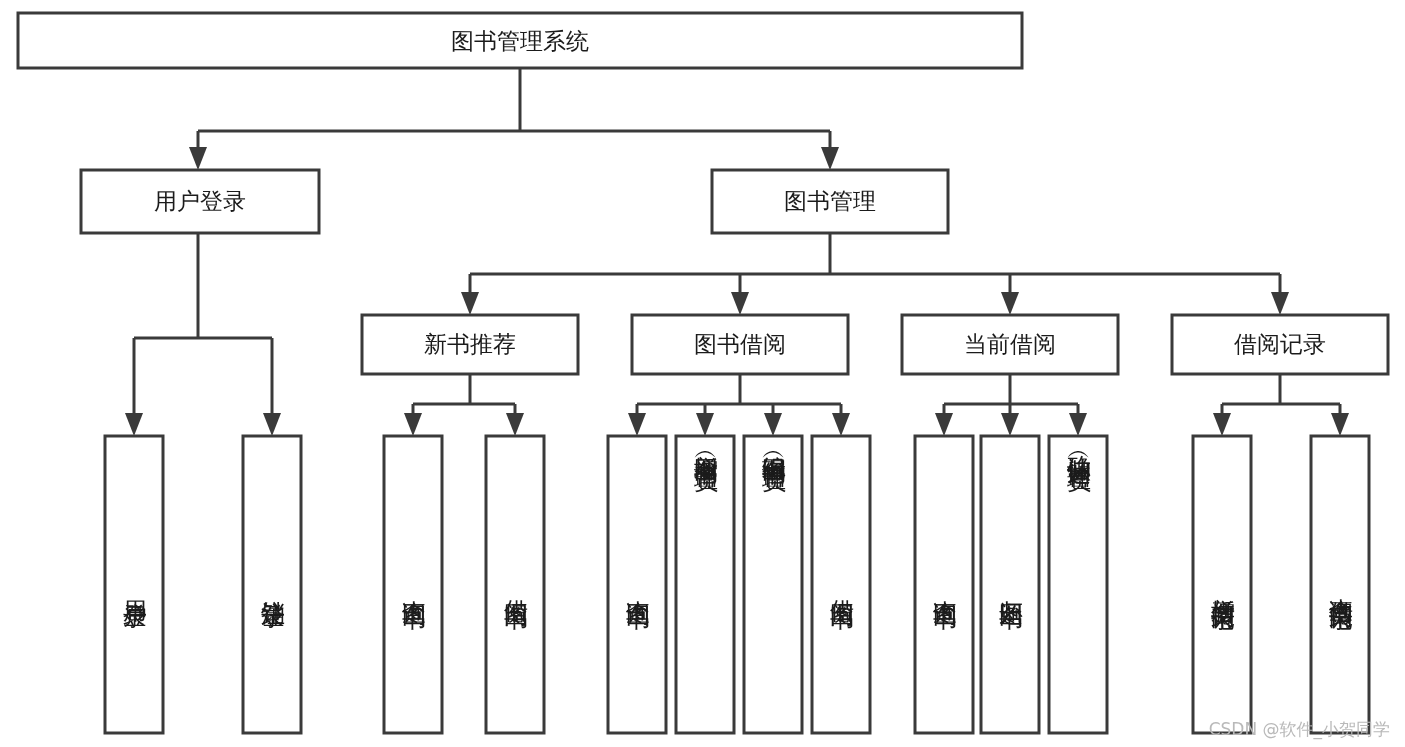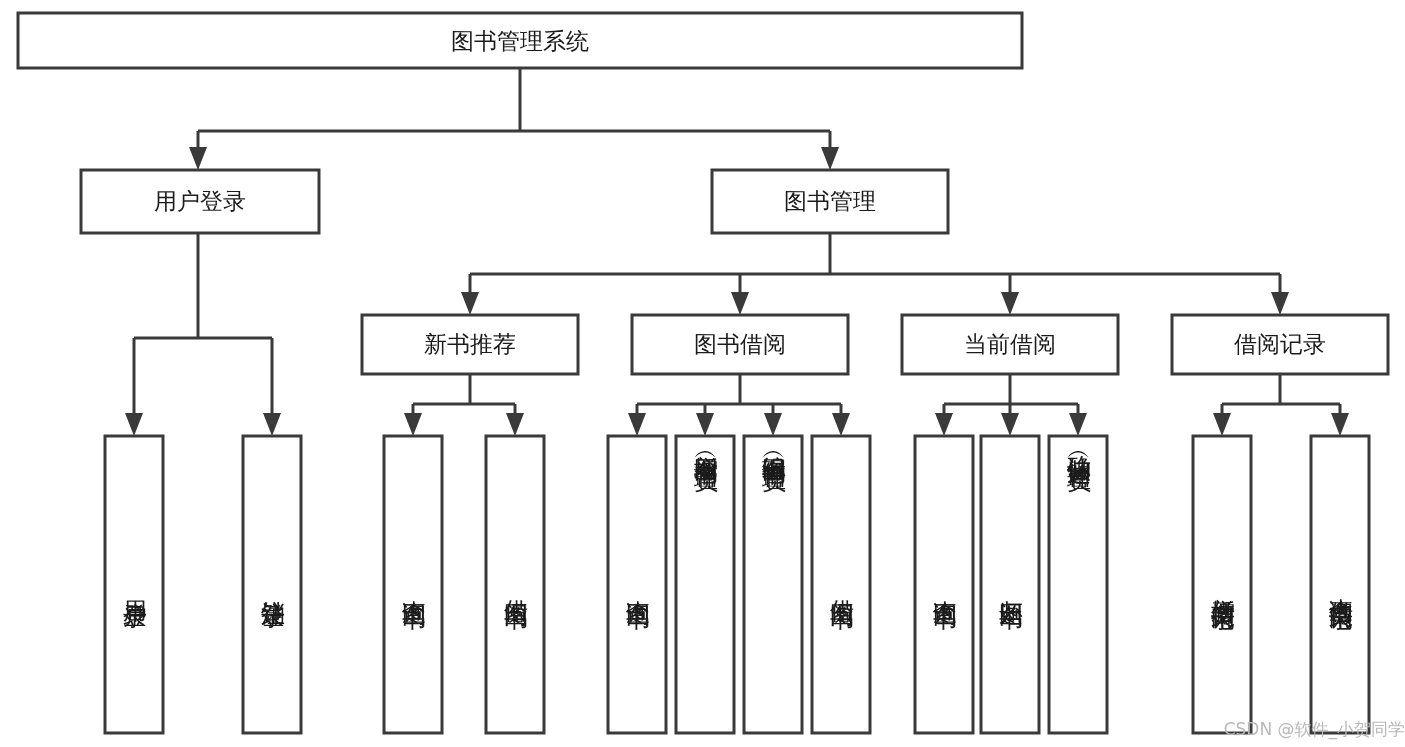--- a/index.html
+++ b/index.html
@@ -59,21 +59,21 @@
     font-family: "DejaVu Sans", "Liberation Sans", sans-serif;
     font-size: 24px;
     line-height: 1.08;
     color: #1b1b1b;
     letter-spacing: 2px;
     white-space: nowrap;
     text-align: center;
   }
   .watermark {
     position: absolute;
-    right: 0;
+    right: 15px;
     bottom: 6px;
     font-family: "DejaVu Sans", "Liberation Sans", sans-serif;
     font-size: 17px;
     color: #b9b9b9;
     white-space: nowrap;
     user-select: none;
   }
 </style>
 </head>
 <body>

